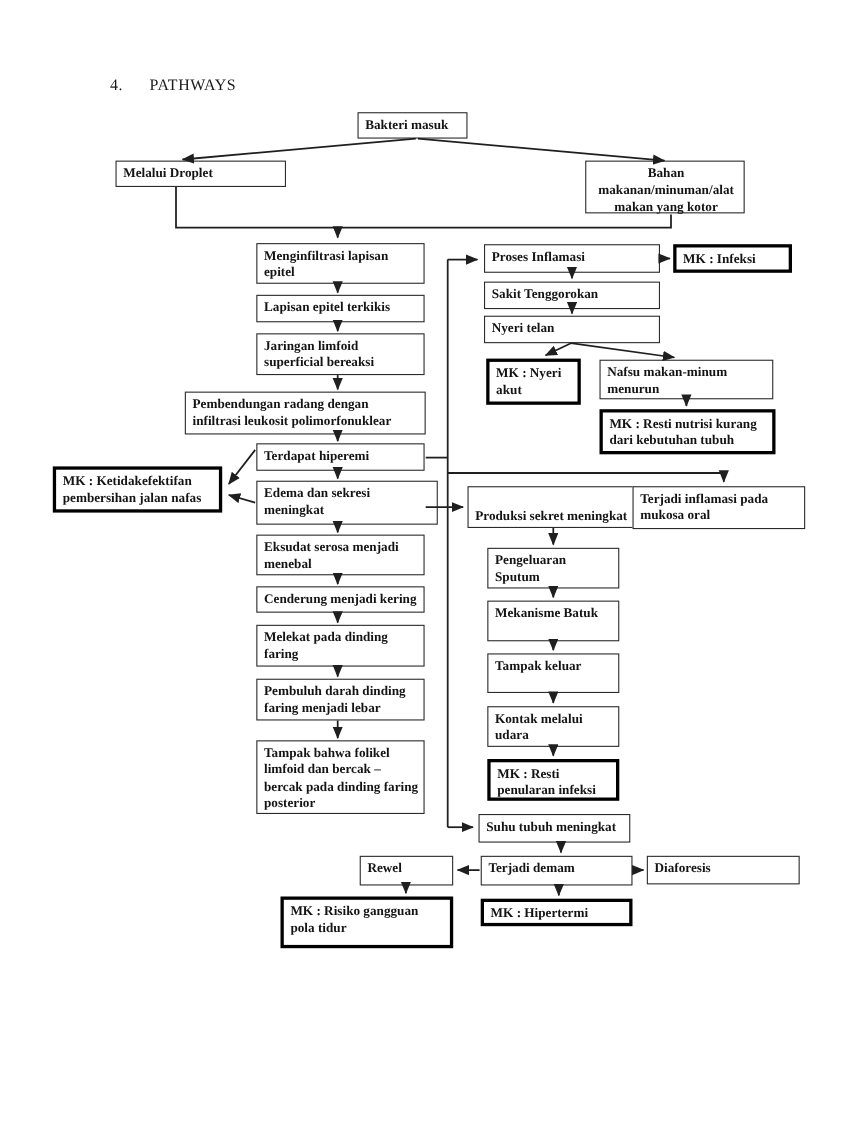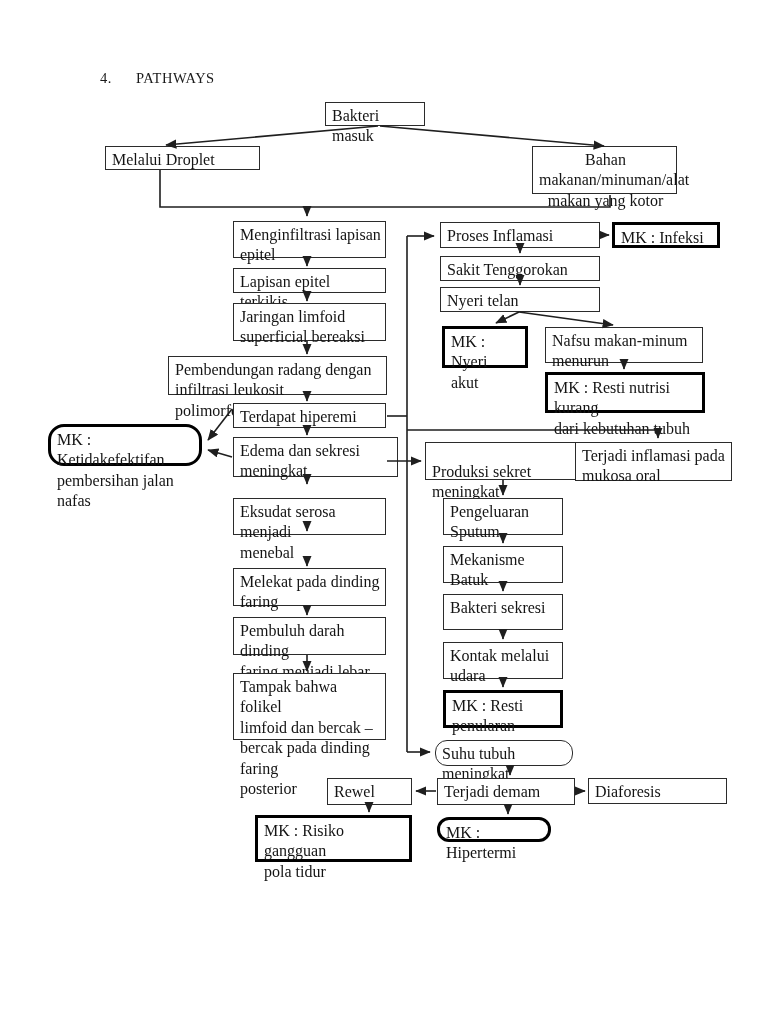--- a/index.html
+++ b/index.html
@@ -8,22 +8,22 @@
     font-family:"Liberation Serif", serif;
     position:relative;overflow:hidden;color:#141414;
   }
   .canvas{position:absolute;left:0;top:0;width:768px;height:1024px;}
   .title{position:absolute;top:70px;left:100px;font-size:14.5px;letter-spacing:.5px;color:#1a1a1a;}
   .title .num{position:absolute;left:0;top:0;}
   .title .txt{position:absolute;left:36px;top:0;}
   .node{
     position:absolute;box-sizing:border-box;background:#ffffff;
     border:1.6px solid #2b2b2b;
-    font-size:16px;line-height:1.28;padding:3px 4px 2px 6px;
-    white-space:pre-line;color:#141414;z-index:2;
+    font-size:12px;line-height:1.28;padding:3px 4px 2px 6px;
+    white-space:pre-line;color:#141414;z-index:2;font-weight:bold;
   }
   .node.mk{border:3.6px solid #000000;}
   svg.wires{position:absolute;left:0;top:0;z-index:3;pointer-events:none;}
   svg.wires path{stroke:#1f1f1f;stroke-width:1.6;fill:none;}
 </style>
 </head>
 <body>
 
 <div class="canvas">
 
@@ -41,64 +41,65 @@
   <div class="node" style="left:233px;top:221px;width:153px;height:37px;"><span>Menginfiltrasi lapisan
 epitel</span></div>
   <div class="node" style="left:233px;top:268px;width:153px;height:25px;"><span>Lapisan epitel terkikis</span></div>
   <div class="node" style="left:233px;top:303px;width:153px;height:38px;"><span>Jaringan limfoid
 superficial bereaksi</span></div>
   <div class="node" style="left:168px;top:356px;width:219px;height:39px;"><span>Pembendungan radang dengan
 infiltrasi leukosit polimorfonuklear</span></div>
   <div class="node" style="left:233px;top:403px;width:153px;height:25px;"><span>Terdapat hiperemi</span></div>
   <div class="node" style="left:233px;top:437px;width:165px;height:40px;"><span>Edema dan sekresi
 meningkat</span></div>
-  <div class="node" style="left:233px;top:486px;width:153px;height:37px;margin-top:12px;"><span>Eksudat serosa menjadi
+  <div class="node" style="left:233px;top:486px;width:153px;height:37px;"><span>Eksudat serosa menjadi
 menebal</span></div>
+  <div class="node" style="left:233px;top:533px;width:153px;height:24px;"><span>Cenderung menjadi kering</span></div>
   <div class="node" style="left:233px;top:568px;width:153px;height:38px;"><span>Melekat  pada dinding
 faring</span></div>
   <div class="node" style="left:233px;top:617px;width:153px;height:38px;"><span>Pembuluh darah dinding
 faring menjadi lebar</span></div>
   <div class="node" style="left:233px;top:673px;width:153px;height:67px;"><span>Tampak bahwa folikel
 limfoid dan bercak –
 bercak pada dinding faring
 posterior</span></div>
 
-  <div class="node mk" style="left:48px;top:424px;width:154px;height:42px;border-radius:16px;"><span>MK : Ketidakefektifan
+  <div class="node mk" style="left:48px;top:424px;width:154px;height:42px;"><span>MK : Ketidakefektifan
 pembersihan jalan nafas</span></div>
 
   <div class="node" style="left:440px;top:222px;width:160px;height:26px;"><span>Proses Inflamasi</span></div>
   <div class="node mk" style="left:612px;top:222px;width:108px;height:26px;"><span>MK : Infeksi</span></div>
   <div class="node" style="left:440px;top:256px;width:160px;height:25px;"><span>Sakit Tenggorokan</span></div>
   <div class="node" style="left:440px;top:287px;width:160px;height:25px;"><span>Nyeri telan</span></div>
   <div class="node mk" style="left:442px;top:326px;width:86px;height:42px;"><span>MK : Nyeri
 akut</span></div>
   <div class="node" style="left:545px;top:327px;width:158px;height:36px;"><span>Nafsu makan-minum
 menurun</span></div>
   <div class="node mk" style="left:545px;top:372px;width:160px;height:41px;"><span>MK : Resti nutrisi kurang
 dari kebutuhan tubuh</span></div>
 
   <div class="node" style="left:425px;top:442px;width:153px;height:38px;padding-top:19px;"><span>Produksi sekret meningkat</span></div>
   <div class="node" style="left:575px;top:442px;width:157px;height:39px;"><span>Terjadi inflamasi pada
 mukosa oral</span></div>
   <div class="node" style="left:443px;top:498px;width:120px;height:37px;"><span>Pengeluaran
 Sputum</span></div>
   <div class="node" style="left:443px;top:546px;width:120px;height:37px;"><span>Mekanisme Batuk</span></div>
-  <div class="node" style="left:443px;top:594px;width:120px;height:36px;"><span>Bakteri sekresi</span></div>
+  <div class="node" style="left:443px;top:594px;width:120px;height:36px;"><span>Tampak keluar</span></div>
   <div class="node" style="left:443px;top:642px;width:120px;height:37px;"><span>Kontak melalui
 udara</span></div>
   <div class="node mk" style="left:443px;top:690px;width:120px;height:38px;"><span>MK : Resti
 penularan infeksi</span></div>
 
-  <div class="node" style="left:435px;top:740px;width:138px;height:26px;border-radius:12px;"><span>Suhu tubuh meningkat</span></div>
+  <div class="node" style="left:435px;top:740px;width:138px;height:26px;"><span>Suhu tubuh meningkat</span></div>
   <div class="node" style="left:327px;top:778px;width:85px;height:27px;"><span>Rewel</span></div>
   <div class="node" style="left:437px;top:778px;width:138px;height:27px;"><span>Terjadi demam</span></div>
   <div class="node mk" style="left:255px;top:815px;width:157px;height:47px;"><span>MK : Risiko gangguan
 pola tidur</span></div>
   <div class="node" style="left:588px;top:778px;width:139px;height:26px;"><span>Diaforesis</span></div>
-  <div class="node mk" style="left:437px;top:817px;width:114px;height:25px;border-radius:12px;"><span>MK : Hipertermi</span></div>
+  <div class="node mk" style="left:437px;top:817px;width:138px;height:25px;"><span>MK : Hipertermi</span></div>
 
   <svg class="wires" width="768" height="1024">
     <defs>
       <marker id="ah" markerWidth="8" markerHeight="7" refX="6.5" refY="2.9" orient="auto">
         <path d="M0,0 L7,2.9 L0,5.8 z" style="fill:#1f1f1f;stroke:none;"></path>
       </marker>
     </defs>
     <g>
       <path d="M378,126 L166,145" marker-end="url(#ah)"></path>
       <path d="M380,126 L604,146" marker-end="url(#ah)"></path>

